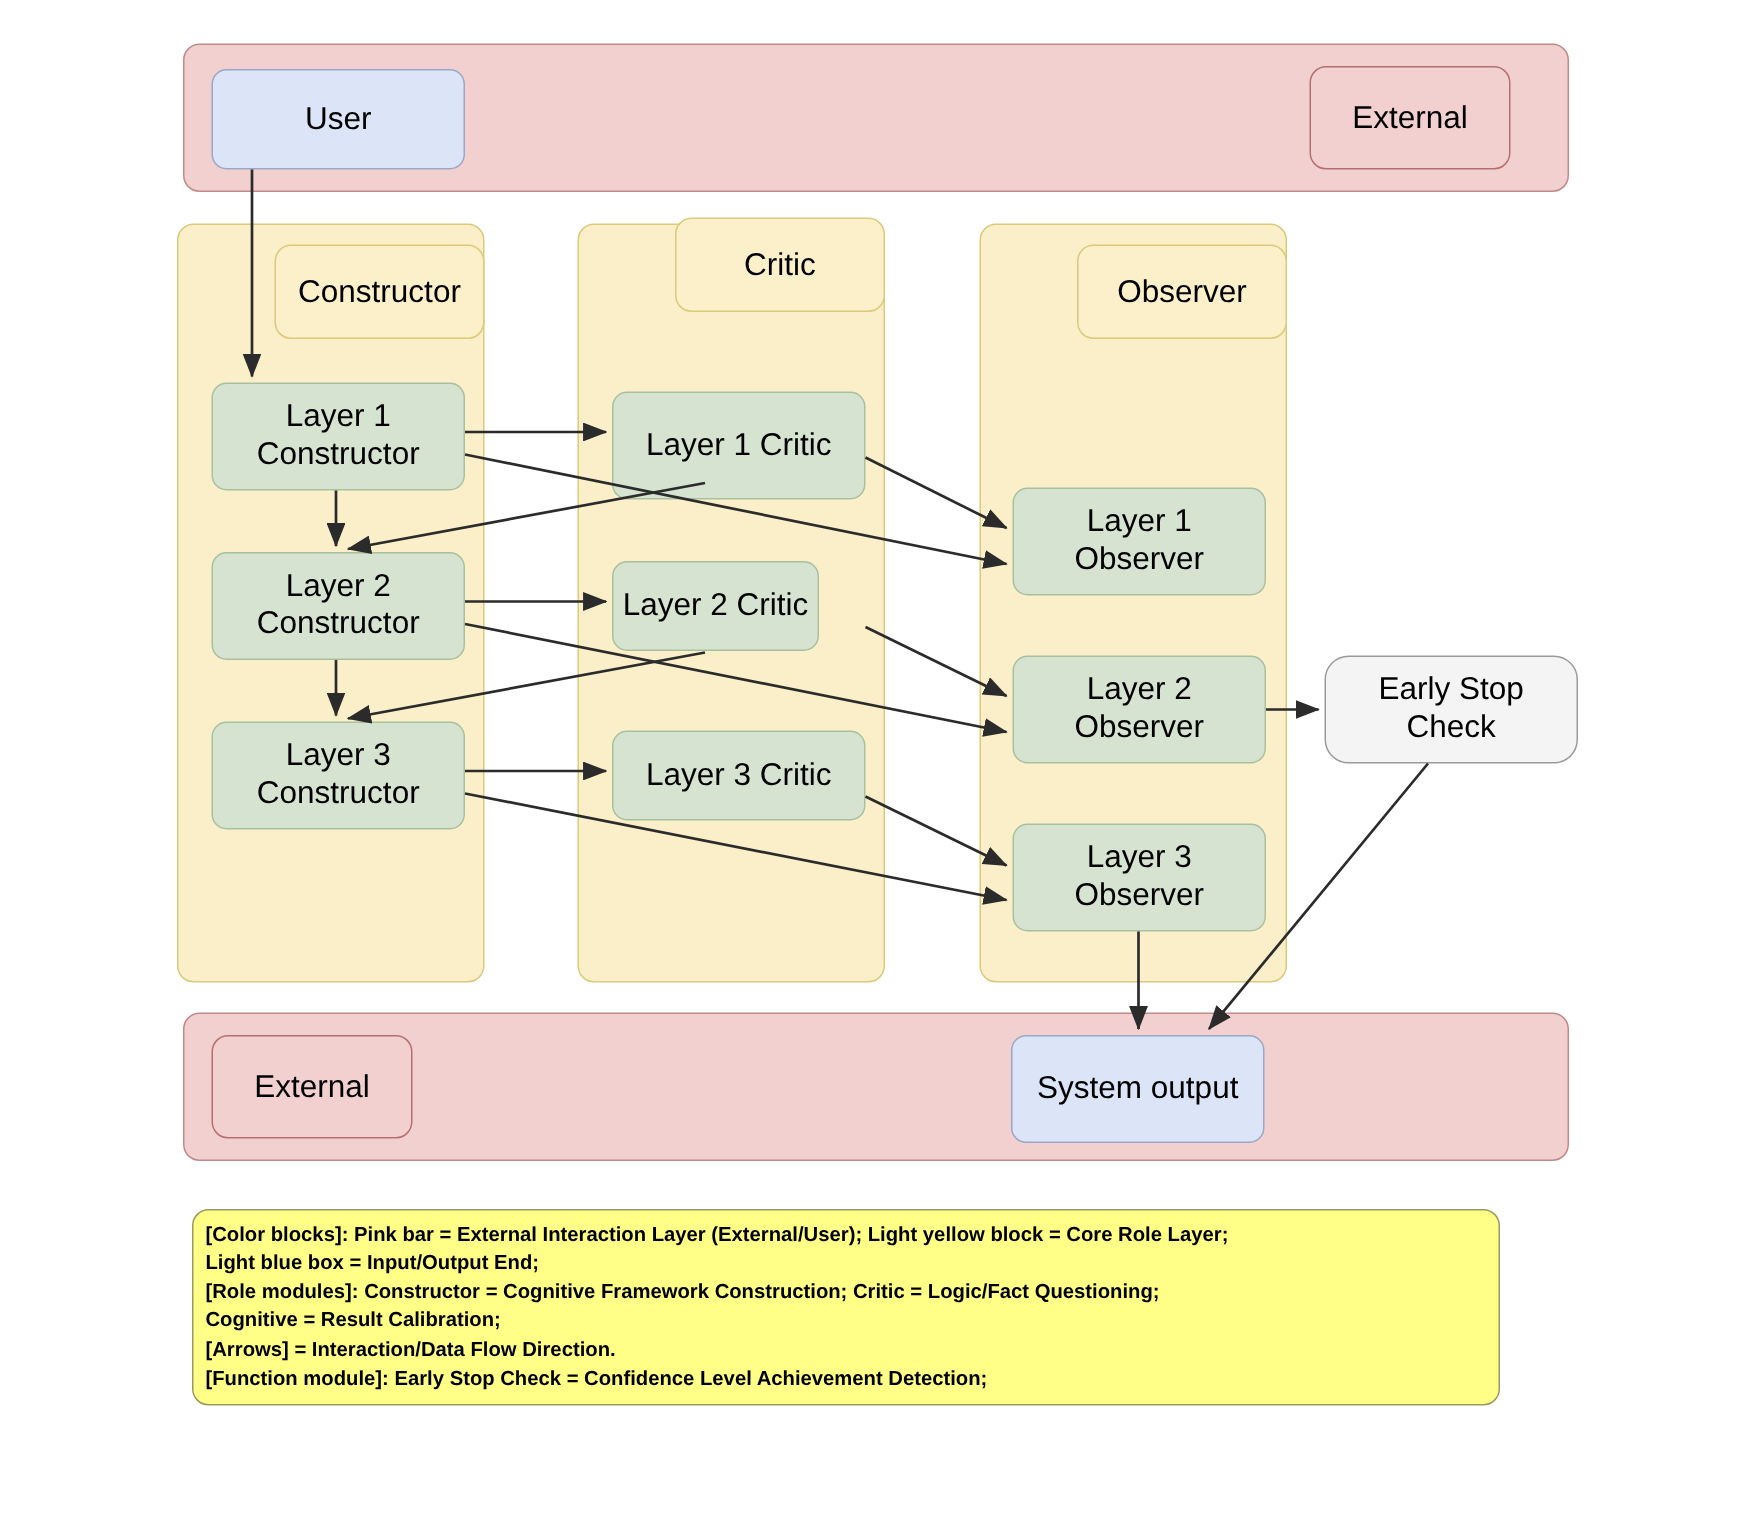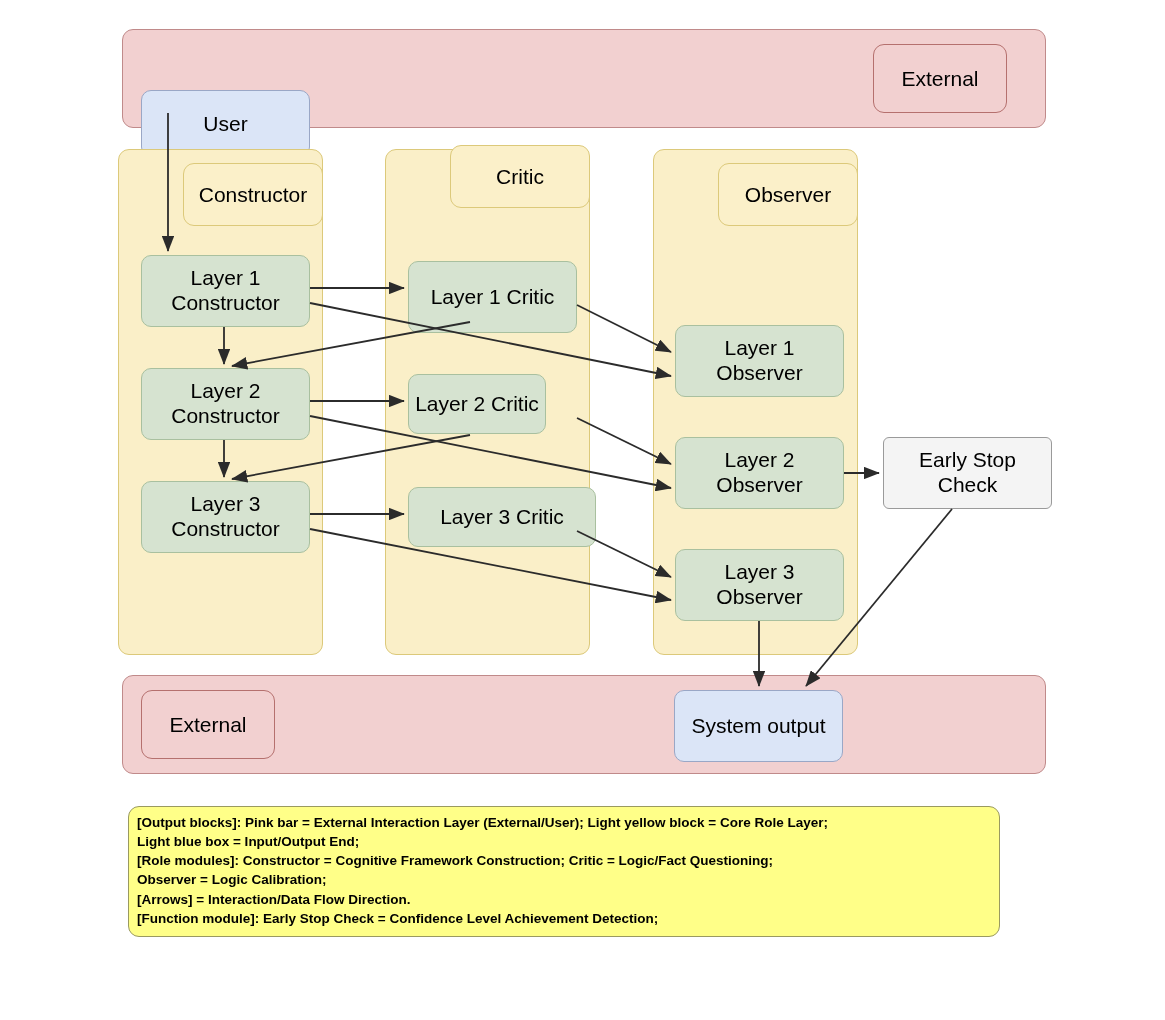--- a/index.html
+++ b/index.html
@@ -73,21 +73,21 @@
     justify-content: center;
     text-align: center;
     font-size: 21px;
     line-height: 1.18;
     color: #000000;
   }
   
   .grey-box {
     background: #f4f4f4;
     border: 1.5px solid #9a9a9a;
-    border-radius: 6px;
+    border-radius: 16px;
     display: flex;
     align-items: center;
     justify-content: center;
     text-align: center;
     font-size: 21px;
     line-height: 1.18;
     color: #000000;
   }
   
   .legend {
@@ -113,21 +113,21 @@
 <body>
 
 <div id="stage">
 
   <div class="abs pink-bar" style="left:122px; top:29px; width:924px; height:99px;"></div>
 
   <div class="abs external-box" style="left:873px; top:44px; width:134px; height:69px;">
     <span>External</span>
   </div>
 
-  <div class="abs blue-box" style="left:141px; top:46px; width:169px; height:67px;margin-top:44px;">
+  <div class="abs blue-box" style="left:141px; top:46px; width:169px; height:67px;">
     <span>User</span>
   </div>
 
   <div class="abs yellow-col" style="left:118px; top:149px; width:205px; height:506px;"></div>
   <div class="abs yellow-col" style="left:385px; top:149px; width:205px; height:506px;"></div>
   <div class="abs yellow-col" style="left:653px; top:149px; width:205px; height:506px;"></div>
 
   <div class="abs role-header" style="left:183px; top:163px; width:140px; height:63px;">
     <span>Constructor</span>
   </div>
@@ -156,21 +156,21 @@
       <div>Constructor</div>
     </div>
   </div>
 
   <div class="abs green-box" style="left:408px; top:261px; width:169px; height:72px;">
     <span>Layer 1 Critic</span>
   </div>
   <div class="abs green-box" style="left:408px; top:374px; width:138px; height:60px;">
     <span>Layer 2 Critic</span>
   </div>
-  <div class="abs green-box" style="left:408px; top:487px; width:188px; height:60px;">
+  <div class="abs green-box" style="left:408px; top:487px; width:169px; height:60px;">
     <span>Layer 3 Critic</span>
   </div>
 
   <div class="abs green-box" style="left:675px; top:325px; width:169px; height:72px;">
     <div>
       <div>Layer 1</div>
       <div>Observer</div>
     </div>
   </div>
   <div class="abs green-box" style="left:675px; top:437px; width:169px; height:72px;">
@@ -233,21 +233,21 @@
 
       <path d="M 844 473 L 879 473"></path>
 
       <path d="M 759 621 L 759 686"></path>
 
       <path d="M 952 509 L 806 686"></path>
     </g>
   </svg>
 
   <div class="abs legend" style="left:128px; top:806px; width:872px;">
-    <div>[Output blocks]: Pink bar = External Interaction Layer (External/User); Light yellow block = Core Role Layer;</div>
+    <div>[Color blocks]: Pink bar = External Interaction Layer (External/User); Light yellow block = Core Role Layer;</div>
     <div>Light blue box = Input/Output End;</div>
     <div>[Role modules]: Constructor = Cognitive Framework Construction; Critic = Logic/Fact Questioning;</div>
-    <div>Observer = Logic Calibration;</div>
+    <div>Cognitive = Result Calibration;</div>
     <div>[Arrows] = Interaction/Data Flow Direction.</div>
     <div>[Function module]: Early Stop Check = Confidence Level Achievement Detection;</div>
   </div>
 
 </div>
 
 </body></html>

